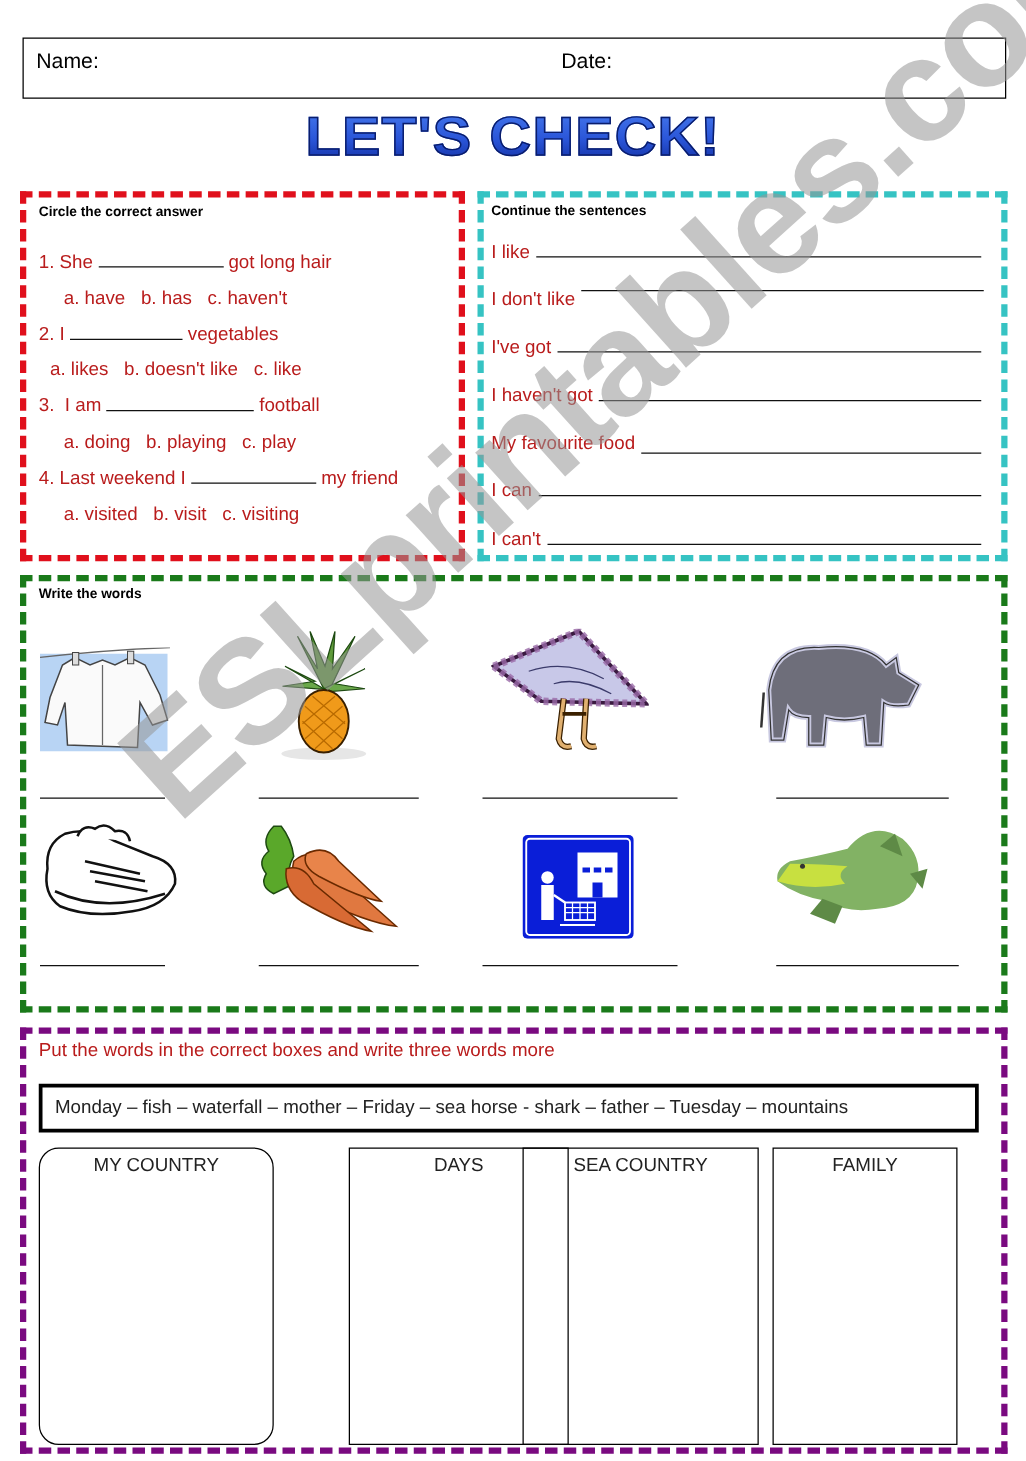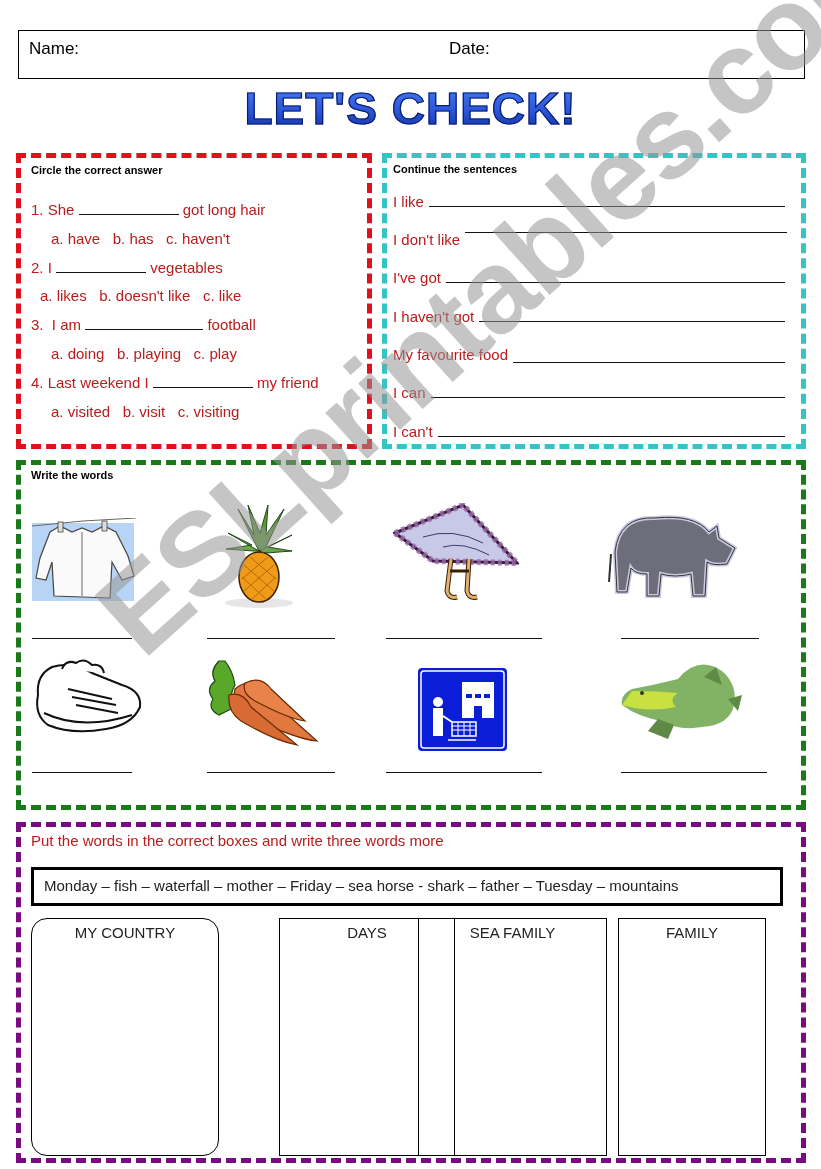--- a/index.html
+++ b/index.html
@@ -203,19 +203,19 @@
 <div class="abs line-text" style="left:31px; top:832px;">Put the words in the correct boxes and write three words more</div>
 <div class="abs wordbank">Monday – fish – waterfall – mother – Friday – sea horse -  shark – father – Tuesday – mountains</div>
 
 <div class="cat-box" style="left:31px; width:188px;border-radius:16px;">
   <span>MY COUNTRY</span>
 </div>
 <div class="cat-box" style="left:231px; width:176px;margin-left:48px;">
   <span>DAYS</span>
 </div>
 <div class="cat-box" style="left:418px; width:189px;">
-  <span>SEA FAMILY</span>
+  <span>SEA COUNTRY</span>
 </div>
 <div class="cat-box" style="left:618px; width:148px;">
   <span>FAMILY</span>
 </div>
 
 <div class="abs watermark">ESLprintables.com</div>
 
 </body></html>

